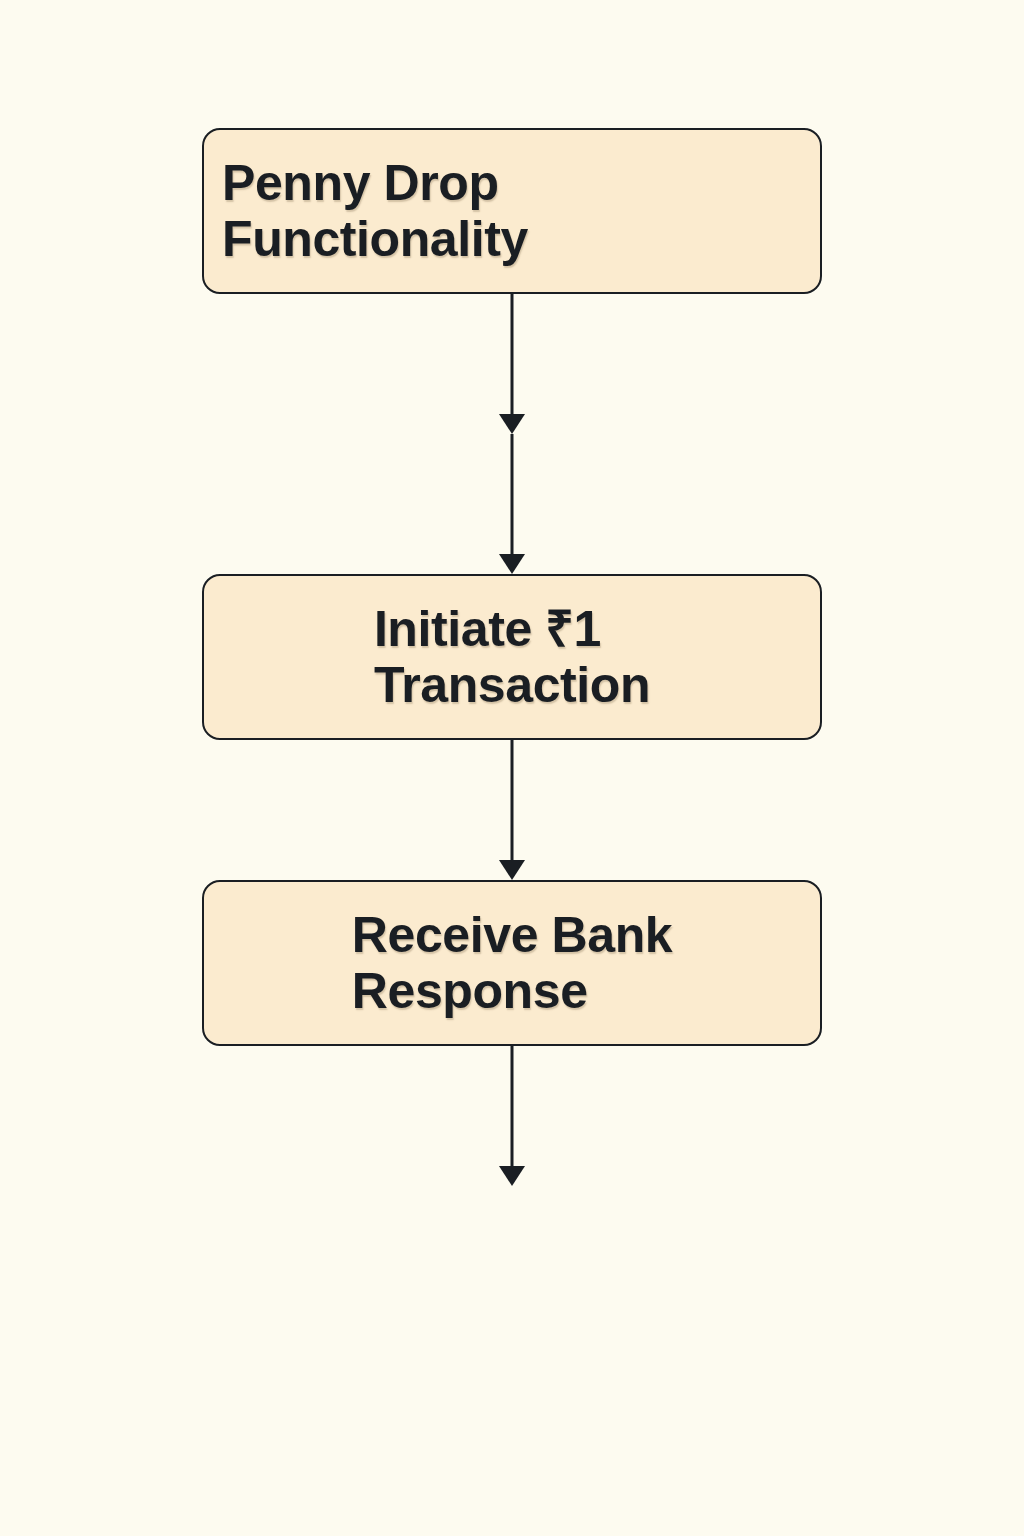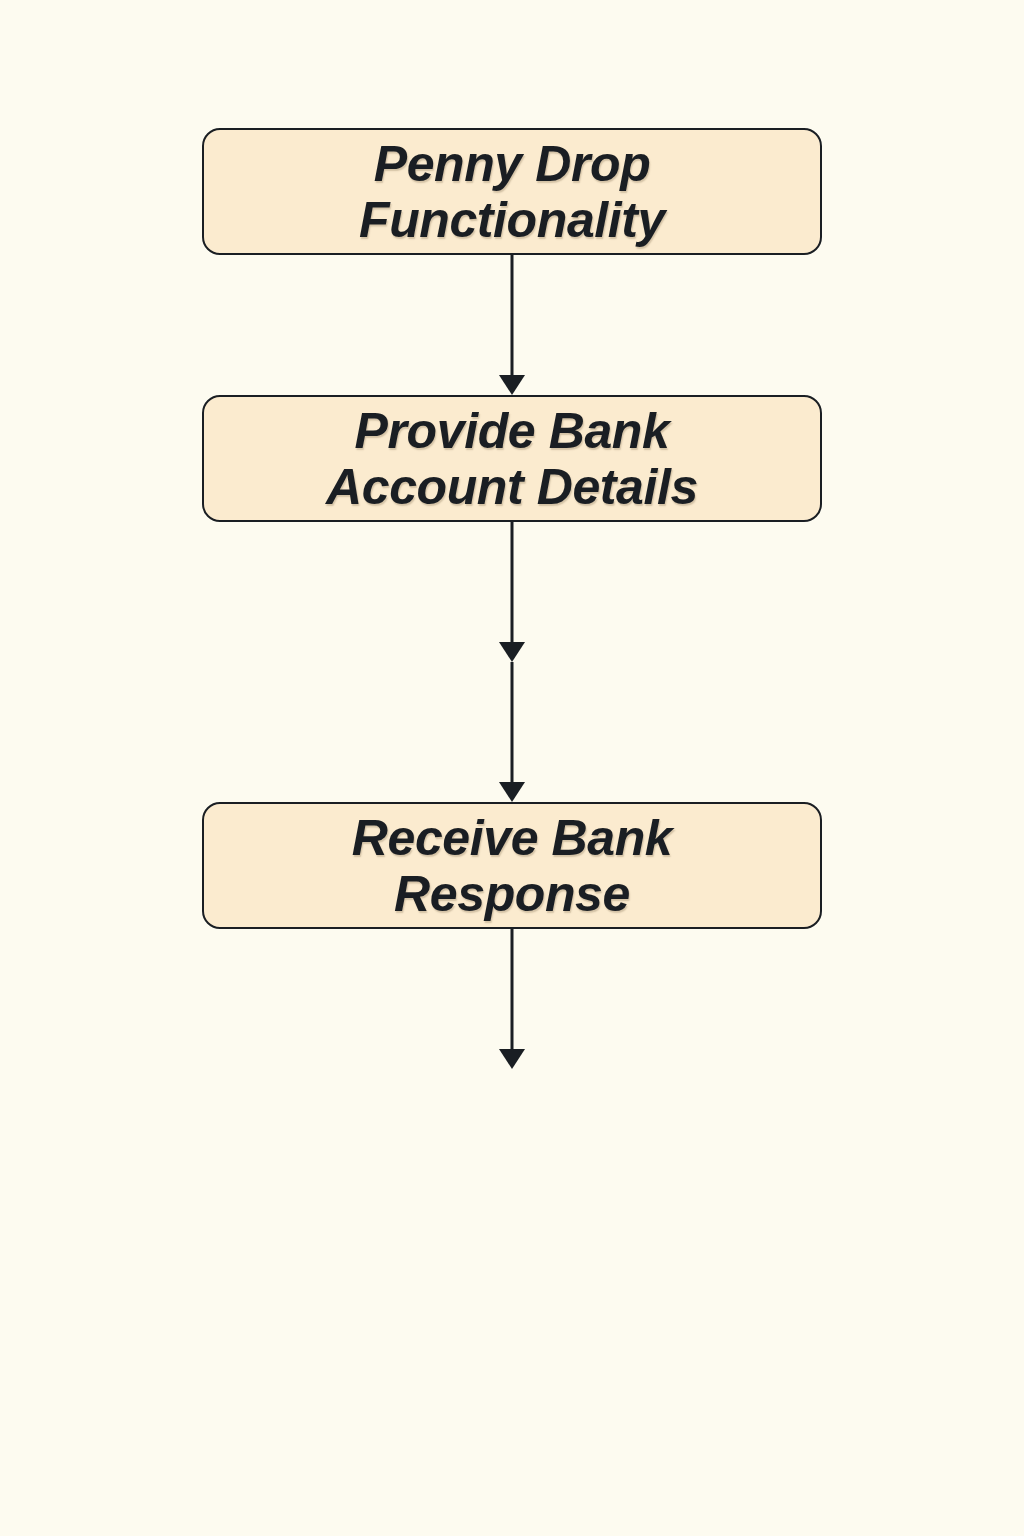--- a/index.html
+++ b/index.html
@@ -20,31 +20,29 @@
     height: 1536px;
     box-sizing: border-box;
     padding-top: 128px;
     display: flex;
     flex-direction: column;
     align-items: center;
   }
 
   .node {
     width: 620px;
-    height: 127px;
+    height: 166px;
     box-sizing: border-box;
     background: #FBEBCF;
     border: 2px solid #1A1E23;
     border-radius: 18px;
     display: flex;
     align-items: center;
     justify-content: center;
-    text-align: center;
     flex: none;
-    font-style: italic;
   }
 
   .node-label {
     color: #1A1E23;
     font-family: "Liberation Sans", sans-serif;
     font-size: 50px;
     font-weight: bold;
     line-height: 1.12;
     letter-spacing: -0.4px;
     text-shadow: 1px 1.5px 1.5px rgba(120, 100, 70, 0.30);
@@ -86,30 +84,30 @@
 
   <div class="node">
     <span class="node-label">Penny Drop Functionality</span>
   </div>
 
   <div class="connector">
     <div class="stem"></div>
     <div class="head"></div>
   </div>
 
-  <div class="node">
-    <span class="node-label">Provide Bank
-Account Details</span>
-  </div>
 
   <div class="connector">
     <div class="stem"></div>
     <div class="head"></div>
   </div>
 
+  <div class="node">
+    <span class="node-label">Initiate ₹1
+Transaction</span>
+  </div>
 
   <div class="connector">
     <div class="stem"></div>
     <div class="head"></div>
   </div>
 
   <div class="node">
     <span class="node-label">Receive Bank
 Response</span>
   </div>

